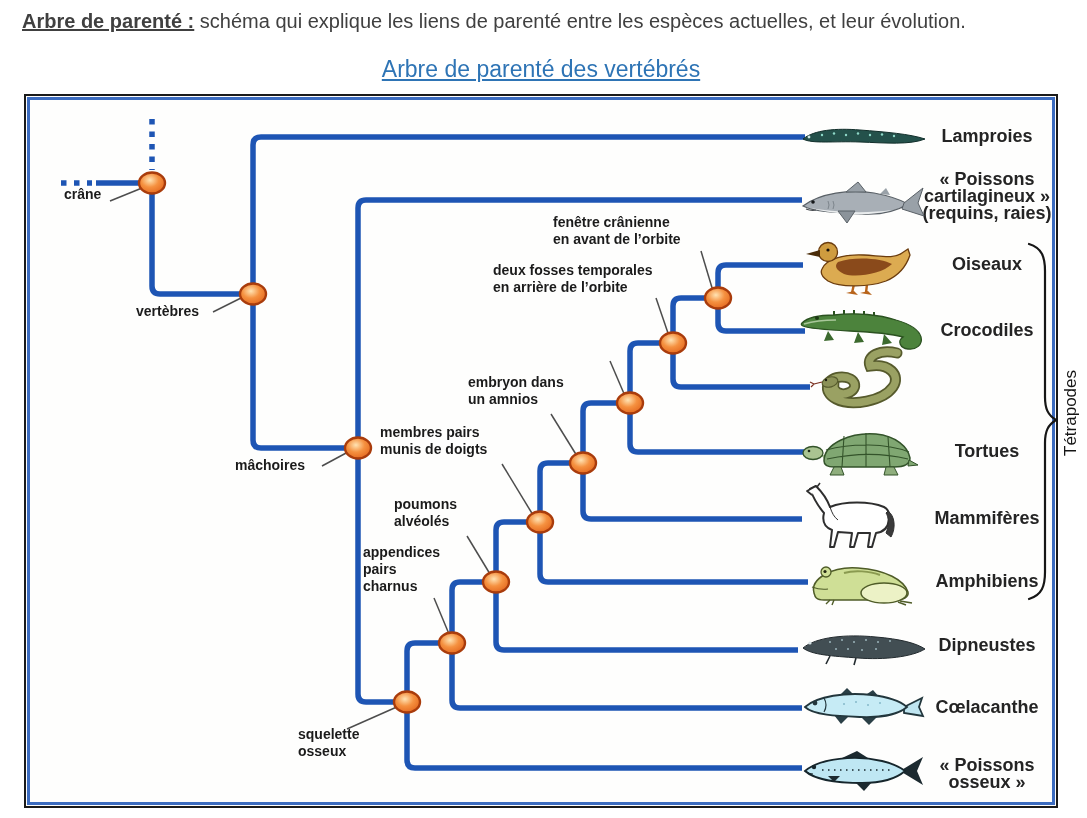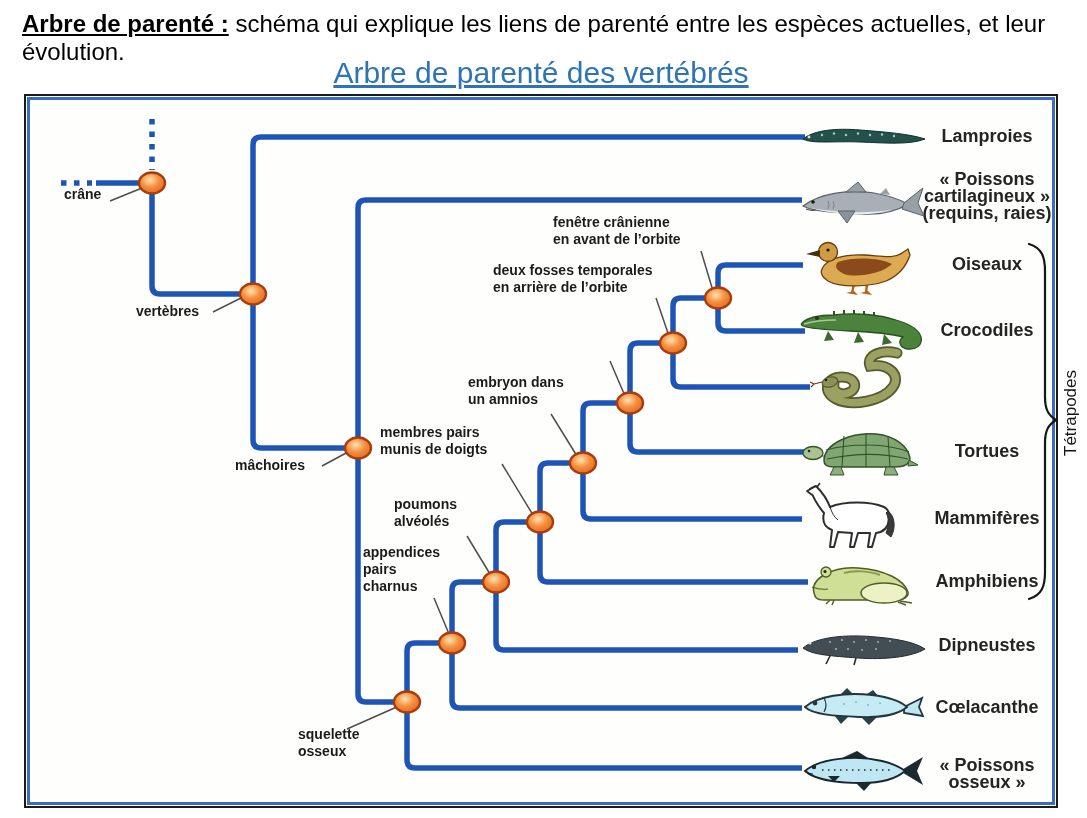--- a/index.html
+++ b/index.html
@@ -1,24 +1,24 @@
 <!DOCTYPE html>
 <html lang="fr"><head>
 <meta charset="utf-8">
 <style>
   * { box-sizing: border-box; margin: 0; padding: 0; }
   html,body { width:1087px; height:818px; background:#ffffff; overflow:hidden;
               font-family:"Liberation Sans", sans-serif; position:relative; }
 
   .definition { position:absolute; left:22px; top:10px; width:1050px;
-                font-size:24px; color:#000000; letter-spacing:0; }
+                font-size:20px; color:#404040; letter-spacing:0; }
   .def-term   { font-weight:bold; text-decoration:underline; }
 
   .title { position:absolute; left:24px; top:56px; width:1034px; text-align:center;
-           font-size:30px; color:#2e74b5; text-decoration:underline; font-weight:400; }
+           font-size:23px; color:#2e74b5; text-decoration:underline; font-weight:400; }
 
   .frame { position:absolute; left:24px; top:94px; width:1034px; height:714px;
            border:2px solid #1a1a1a; background:#fefefd; }
   .inner { position:absolute; inset:1px; border:3px solid #3c6cc0; }
 
   .tree-svg { position:absolute; left:0; top:0; width:1022px; height:702px; overflow:visible; }
 
   .trait { position:absolute; font-size:14px; font-weight:bold; color:#1b1b1b;
            line-height:17px; white-space:pre-line; }
   .species { position:absolute; left:892px; width:130px; text-align:center;

